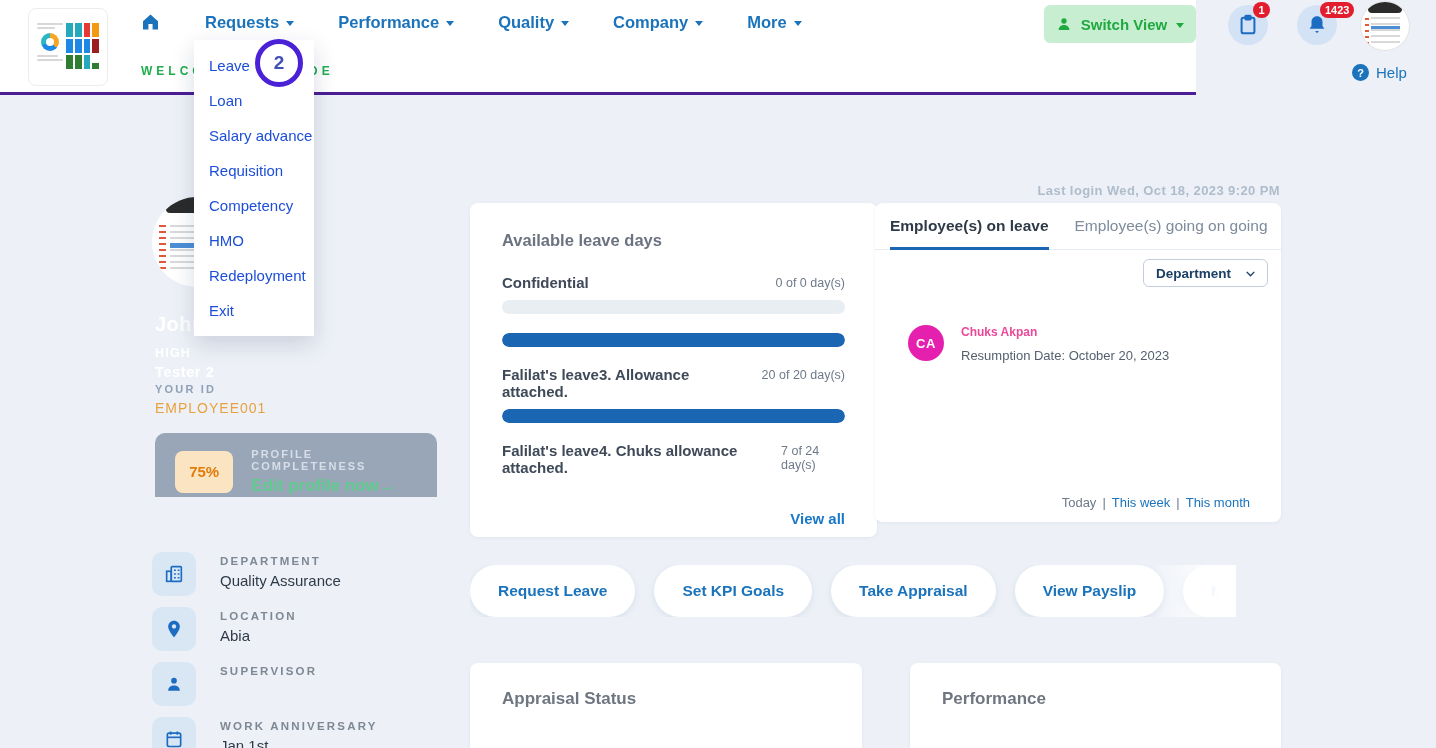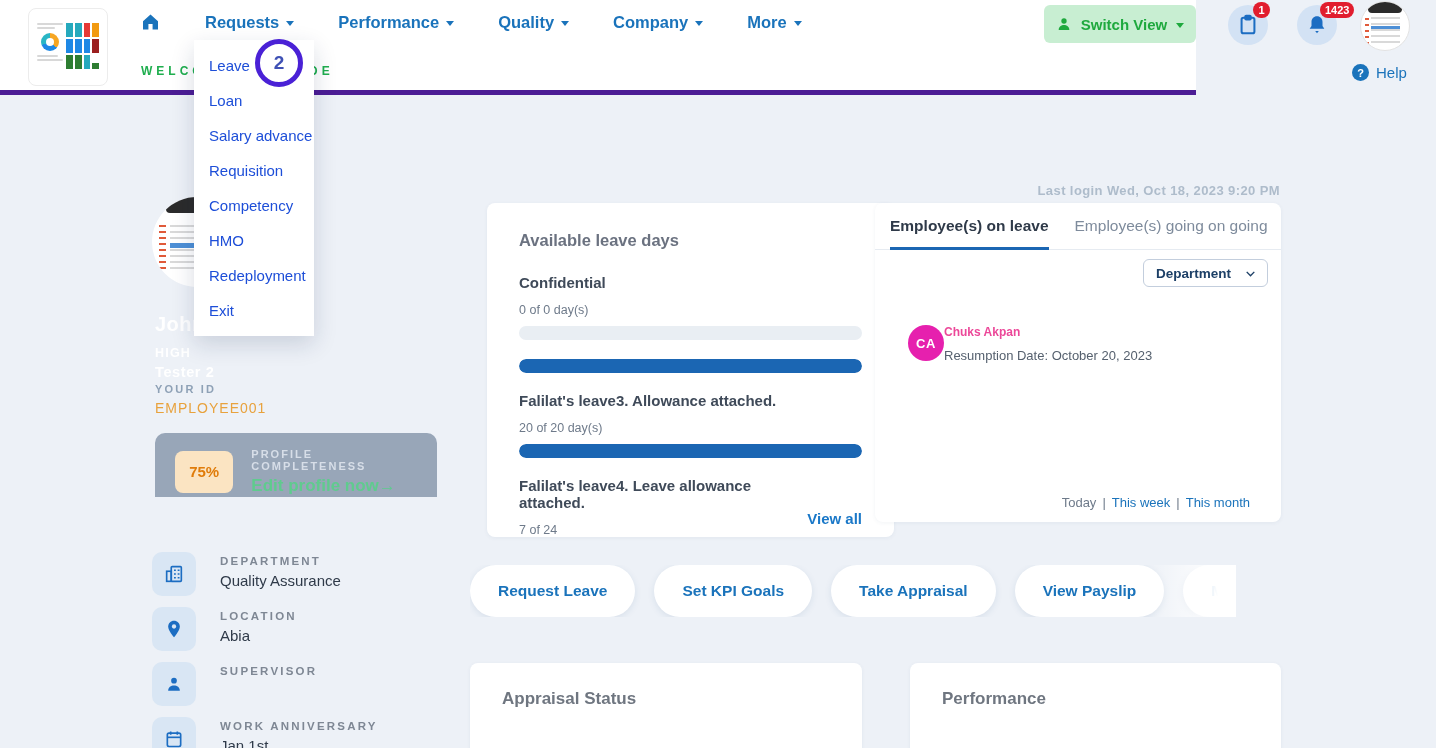--- a/index.html
+++ b/index.html
@@ -1,21 +1,21 @@
 <!DOCTYPE html>
 <html><head>
 <meta charset="utf-8">
 <style>
   * { margin:0; padding:0; box-sizing:border-box; }
   html,body { width:1436px; height:748px; }
   body { font-family:"Liberation Sans", sans-serif; background:#edf1f7; }
   #app { position:relative; width:1436px; height:748px; overflow:hidden; background:#edf1f7; }
 
   
-  .header { position:absolute; left:0; top:0; width:1196px; height:95px; background:#ffffff; border-bottom:5px solid #4c1d95; z-index:5; }
+  .header { position:absolute; left:0; top:0; width:1196px; height:95px; background:#ffffff; border-bottom:3px solid #4c1d95; z-index:5; }
   .logo { position:absolute; left:28px; top:8px; width:80px; height:78px; background:#fff; border:1px solid #ececec; border-radius:8px; padding:14px 8px; display:flex; gap:3px; }
   .logo-left { width:26px; display:flex; flex-direction:column; gap:2px; }
   .logo-line { height:2px; background:#d8d8d8; border-radius:1px; }
   .logo-donut { width:18px; height:18px; border-radius:50%; margin:2px auto;
       background:conic-gradient(#f6a623 0 130deg,#1e88e5 130deg 250deg,#29b6c5 250deg 360deg); position:relative; }
   .logo-donut::after { content:""; position:absolute; inset:5px; background:#fff; border-radius:50%; }
   .logo-grid { flex:1; display:grid; grid-template-columns:repeat(4,1fr); grid-auto-rows:14px; gap:2px; }
   .nav { position:absolute; left:140px; top:12px; display:flex; align-items:center; gap:44px; }
   .nav-item { display:flex; align-items:center; gap:7px; color:#1a73bb; font-size:16.5px; font-weight:bold; cursor:pointer; white-space:nowrap; }
   .caret { width:0; height:0; border-left:4.5px solid transparent; border-right:4.5px solid transparent; border-top:5.5px solid #1a73bb; margin-top:2px; }
@@ -57,39 +57,39 @@
   .banner-role { position:absolute; left:48px; top:207px; color:#fff; font-size:14.5px; font-weight:bold; letter-spacing:.6px; }
   .banner-idlabel { position:absolute; left:48px; top:226px; color:#8ea1b6; font-size:11px; font-weight:bold; letter-spacing:2.2px; }
   .banner-id { position:absolute; left:48px; top:243px; color:#e8a23d; font-size:14px; font-weight:normal; letter-spacing:1px; }
   .profile-card { position:absolute; left:48px; top:276px; width:282px; height:77px; background:rgba(82,104,133,.55); border-radius:10px; display:flex; align-items:center; gap:18px; padding:0 20px; }
   .pc-badge { width:64px; height:42px; border-radius:8px; background:#fbe4c2; color:#e07c0a; font-size:15px; font-weight:bold; display:flex; align-items:center; justify-content:center; }
   .pc-label { color:#d7dee8; font-size:11px; font-weight:bold; letter-spacing:2px; }
   .pc-cta { color:#5fcb8e; font-size:17px; font-weight:bold; margin-top:4px; display:flex; align-items:center; cursor:pointer; }
 
   
   .card { position:absolute; background:#fff; border-radius:8px; box-shadow:0 1px 4px rgba(30,60,100,.06); z-index:2; }
-  .leave-card { left:487px; top:203px; width:407px; height:334px; padding:28px 32px 14px; overflow:hidden; }
+  .leave-card { left:470px; top:203px; width:407px; height:334px; padding:28px 32px 14px; overflow:hidden; }
   .leave-title { color:#6b7280; font-size:16.5px; font-weight:bold; margin-bottom:24px; }
   .leave-item { margin-bottom:19px; }
-  .leave-row { display:flex; justify-content:space-between; align-items:flex-start; gap:10px;flex-direction:column; }
+  .leave-row { display:flex; justify-content:space-between; align-items:flex-start; gap:10px; }
   .leave-name { color:#3f4a59; font-size:15px; font-weight:600; }
   .leave-val { color:#6e7a8a; font-size:12.5px; white-space:nowrap; padding-top:2px; }
   .leave-val.wrap { white-space:normal; width:64px; flex:none; }
   .leave-name.narrow { width:268px; }
   .bar { margin-top:9px; height:14px; border-radius:7px; background:#e9eef3; overflow:hidden; }
   .bar-fill { height:100%; background:#1b66b3; border-radius:7px; }
   .view-all { position:absolute; right:32px; bottom:10px; color:#1a78c8; font-size:15px; font-weight:bold; cursor:pointer; background:#fff; padding-left:8px; }
 
   .emp-card { left:875px; top:203px; width:406px; height:319px; }
   .tabs { display:flex; gap:26px; padding:14px 0 0 15px; border-bottom:1px solid #e6ebf1; }
   .tab { font-size:15.5px; padding-bottom:12px; cursor:pointer; white-space:nowrap; }
   .tab.active { color:#2f3a49; font-weight:bold; border-bottom:3px solid #1b66b3; margin-bottom:-1px; }
   .tab.inactive { color:#7e8b9c; }
   .dept-select { position:absolute; right:13px; top:56px; width:125px; height:28px; border:1px solid #c3cedd; border-radius:6px; display:flex; align-items:center; justify-content:space-between; padding:0 10px 0 12px; color:#1c3f66; font-size:13.5px; font-weight:600; cursor:pointer; background:#fff; }
-  .emp-row { position:absolute; left:33px; top:122px; display:flex; }
+  .emp-row { position:absolute; left:33px; top:122px; display:flex; gap:17px; }
   .emp-avatar { width:36px; height:36px; border-radius:50%; color:#fff; font-size:13px; font-weight:bold; letter-spacing:.5px; display:flex; align-items:center; justify-content:center; }
   .emp-name { color:#ec4899; font-size:12px; font-weight:bold; }
   .emp-resume { color:#55606e; font-size:13px; margin-top:9px; }
   .emp-footer { position:absolute; right:31px; bottom:12px; font-size:13px; display:flex; gap:6px; }
   .emp-footer .muted { color:#6e7a8a; }
   .emp-footer .sep { color:#6e7a8a; }
   .emp-footer .link { color:#1a73bb; cursor:pointer; }
 
   
   .qa-wrap { position:absolute; left:470px; top:565px; width:766px; height:52px; overflow:hidden; z-index:2; }
@@ -260,21 +260,21 @@
         <span class="leave-name">Falilat's leave3. Allowance attached.</span>
         <span class="leave-val">20 of 20 day(s)</span>
       </div>
       <div class="bar">
           <div class="bar-fill" style="width: 100%;"></div>
         </div>
     </div>
 
     <div class="leave-item">
       <div class="leave-row">
-        <span class="leave-name narrow">Falilat's leave4. Leave allowance attached.</span>
+        <span class="leave-name narrow">Falilat's leave4. Chuks allowance attached.</span>
         <span class="leave-val wrap">7 of 24 day(s)</span>
       </div>
 
     </div>
 
     <div class="view-all">View all</div>
   </div>
 
   <div class="card emp-card">
     <div class="tabs">

